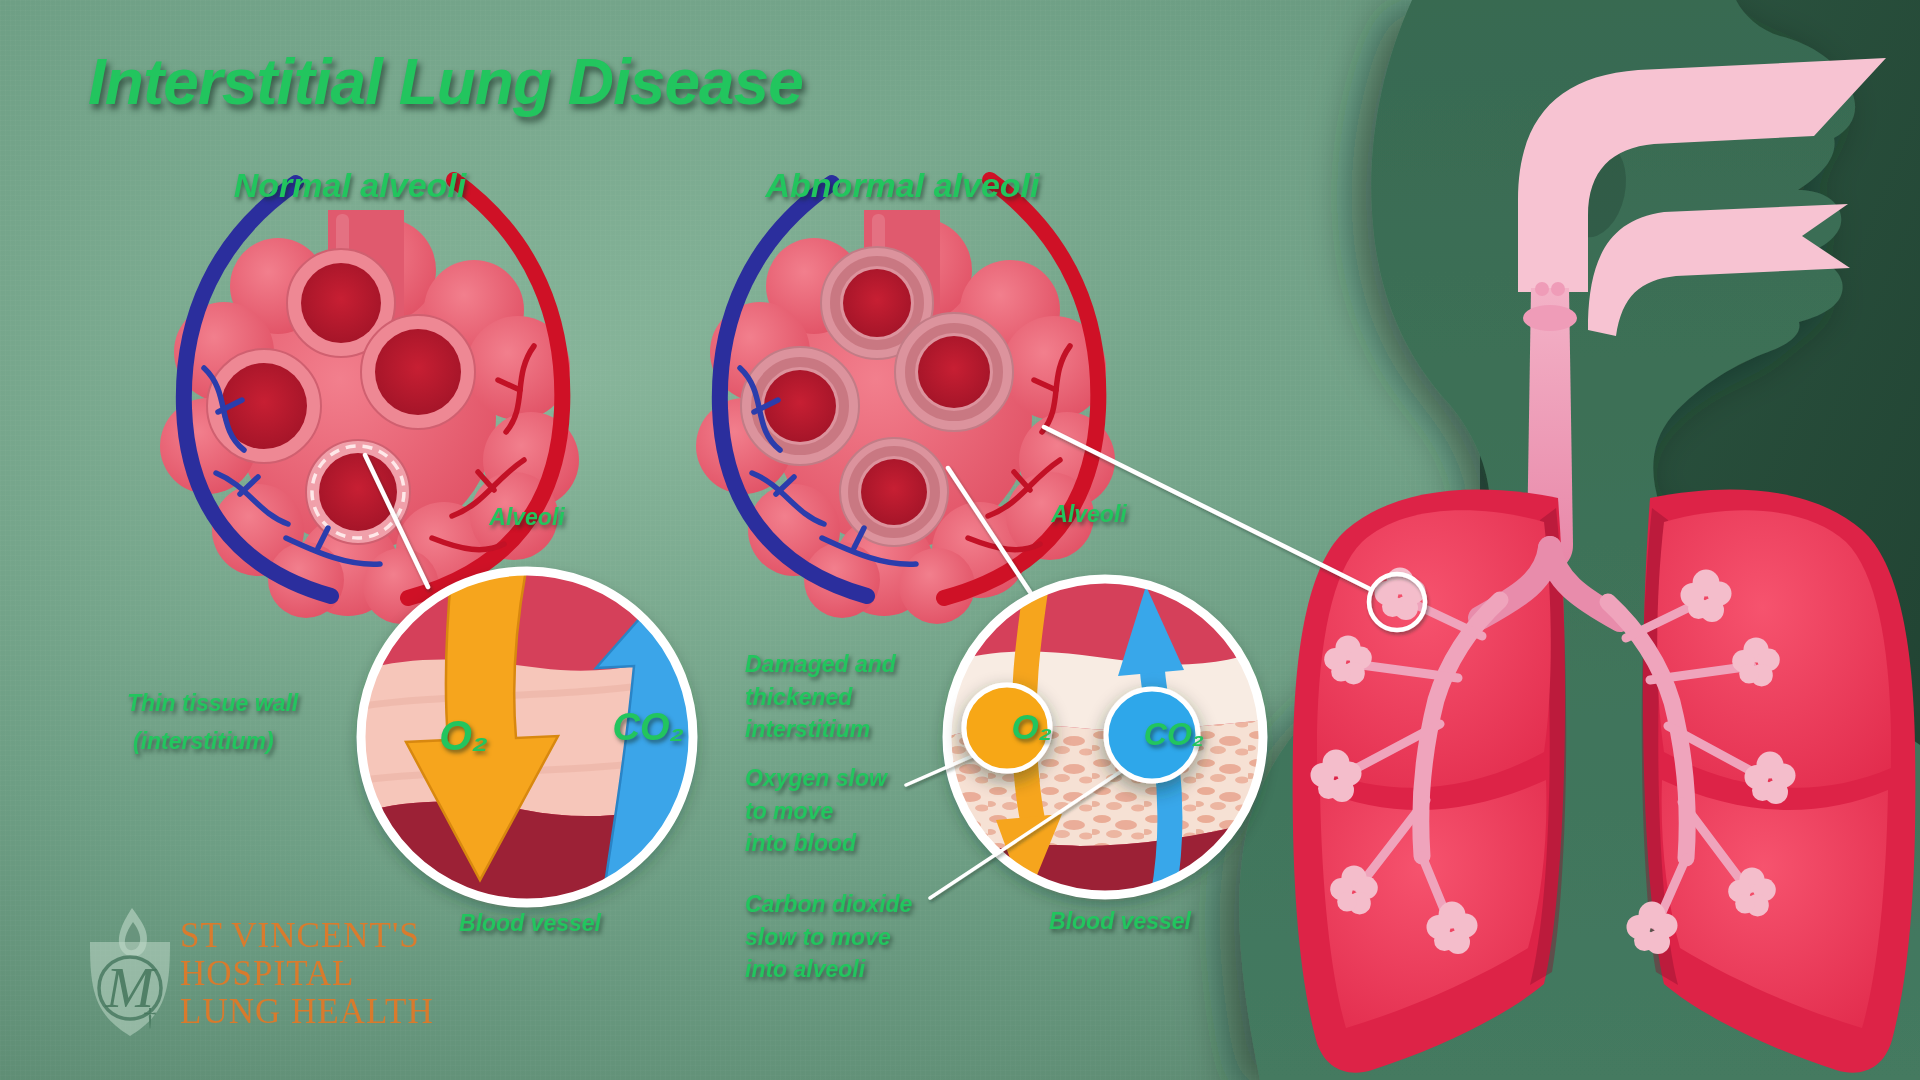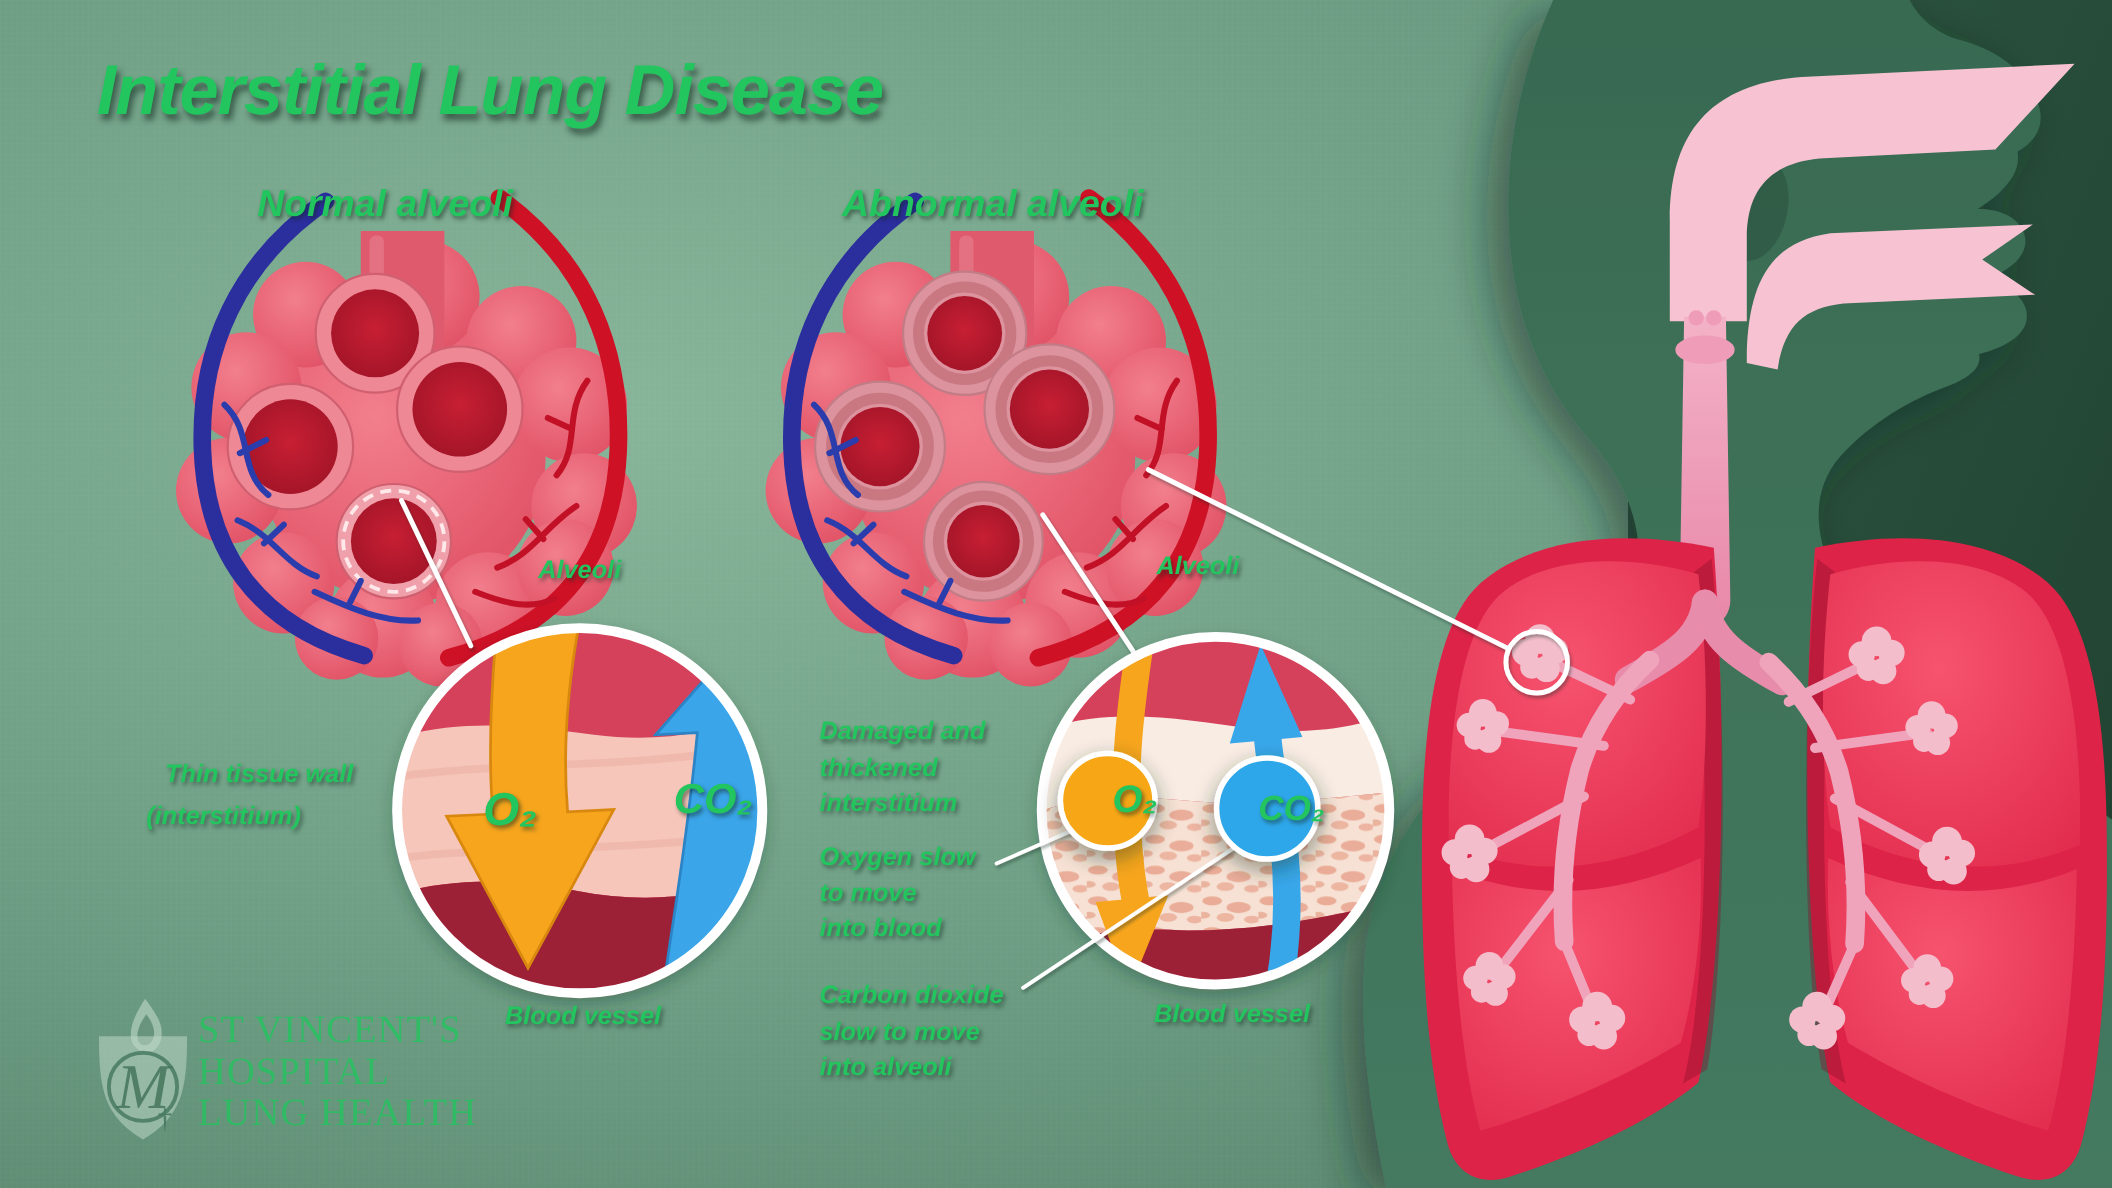--- a/index.html
+++ b/index.html
@@ -8,21 +8,21 @@
   .stage svg.art{position:absolute;left:0;top:0;}
   .lbl{position:absolute;color:#22c55e;font-style:italic;font-weight:bold;
        text-shadow:2px 3px 4px rgba(18,42,30,.55);line-height:1.15;}
   .title{font-size:64px;letter-spacing:-1px;text-shadow:3px 5px 6px rgba(18,42,30,.6);}
   .heading{font-size:34px;text-align:center;}
   .small{font-size:23px;}
   .center{text-align:center;}
   .multiline{white-space:pre-line;line-height:1.42;}
   .gaslabel{text-align:right;}
   .logo-line{position:absolute;font-family:"Liberation Serif",serif;font-style:normal;
-             font-weight:normal;color:#22c55e;opacity:.78;font-size:35px;letter-spacing:1px;}
+             font-weight:normal;color:#f97316;opacity:.78;font-size:35px;letter-spacing:1px;}
 </style>
 </head>
 <body>
 
 <div class="stage">
 
 <svg class="art" width="1920" height="1080" viewBox="0 0 1920 1080">
   <defs>
     <radialGradient id="bgGrad" cx="30%" cy="35%" r="95%">
       <stop offset="0%" stop-color="#87b59a"></stop>
@@ -363,21 +363,21 @@
 </svg>
 
 <div class="lbl title" style="left:88px;top:46px;">Interstitial Lung Disease</div>
 
 <div class="lbl heading" style="left:190px;top:166px;width:320px;">Normal alveoli</div>
 <div class="lbl heading" style="left:735px;top:166px;width:335px;">Abnormal alveoli</div>
 
 <div class="lbl small center" style="left:427px;top:504px;width:200px;">Alveoli</div>
 <div class="lbl small center" style="left:989px;top:501px;width:200px;">Alveoli</div>
 
-<div class="lbl small" style="left:150px;top:690px;">Thin tissue wall</div>
+<div class="lbl small" style="left:127px;top:690px;">Thin tissue wall</div>
 <div class="lbl small" style="left:133px;top:728px;">(interstitium)</div>
 
 <div class="lbl small center" style="left:425px;top:910px;width:210px;">Blood vessel</div>
 <div class="lbl small center" style="left:1015px;top:908px;width:210px;">Blood vessel</div>
 
 <div class="lbl small multiline" style="left:745px;top:762px;">Oxygen slow
 to move
 into blood</div>
 <div class="lbl small multiline" style="left:745px;top:648px;">Damaged and
 thickened

